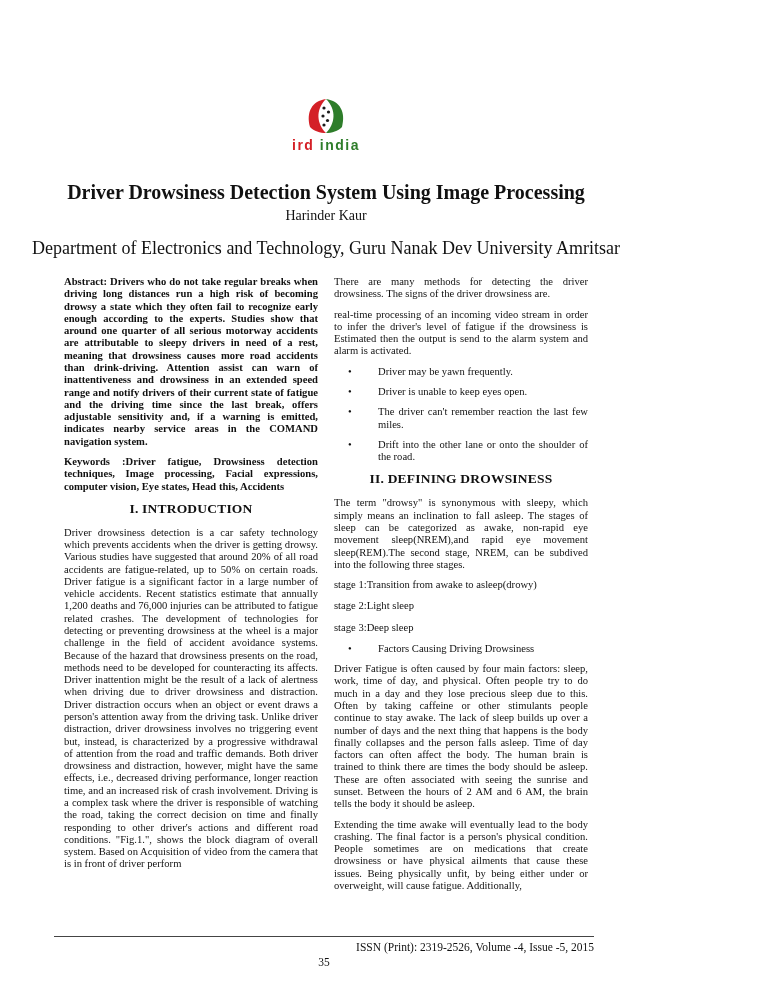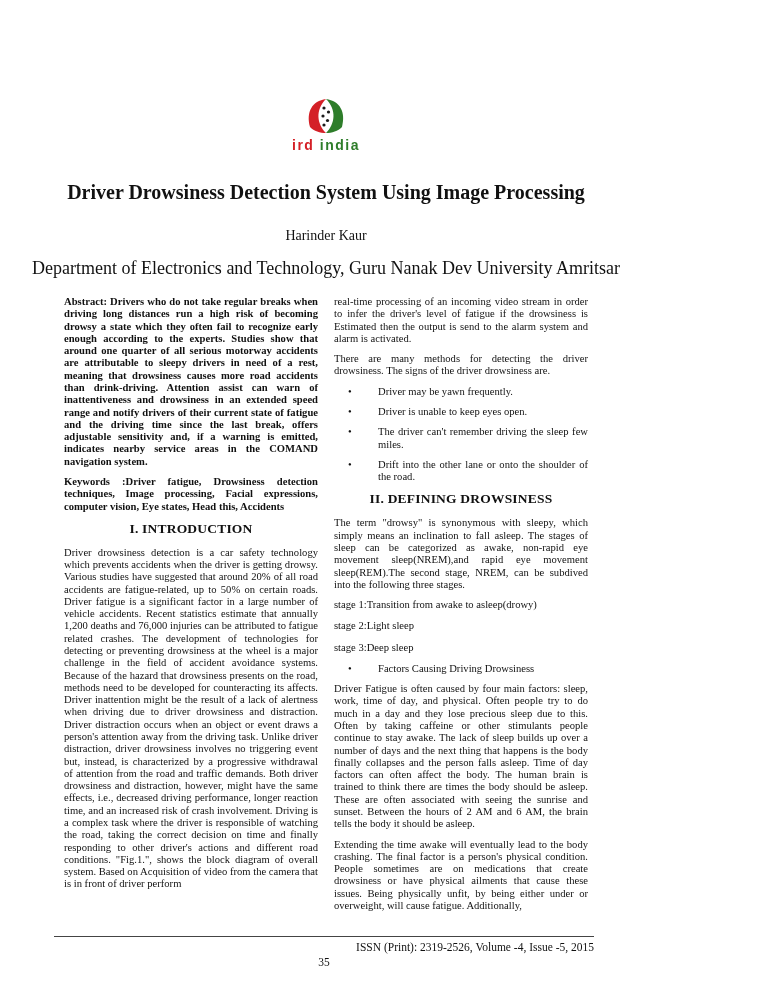--- a/index.html
+++ b/index.html
@@ -7,21 +7,21 @@
   body { font-family:"Liberation Serif", serif; color:#111; }
   .page { position:relative; width:652px; height:994px; background:#fff; overflow:hidden; }
 
   .logo { padding-top:96px; text-align:center; }
   .logo svg { display:block; margin:0 auto; }
   .logo-text { font-family:"Liberation Sans", sans-serif; font-weight:bold; font-size:14px; letter-spacing:1.5px; margin-top:1px; }
   .logo-ird { color:#d42027; }
   .logo-india { color:#2e7d2a; }
 
   .title { font-size:20px; font-weight:bold; text-align:center; margin-top:28px; }
-  .author { font-size:14px; text-align:center; margin-top:24px; }
+  .author { font-size:14px; text-align:center; margin-top:4px; }
   .affiliation { font-size:18px; text-align:center; margin-top:14px; }
 
   .columns { display:flex; gap:16px; margin:17px 64px 0;justify-content:center; }
   .col { flex:1; min-width:0; }
 
   .abstract, .keywords, .body-text, .bullet, .stage-line { font-size:10.6px; line-height:1.16; }
   .abstract, .keywords { font-weight:bold; text-align:justify; margin-bottom:8px; }
   .body-text { text-align:justify; margin-bottom:8px; }
 
   .section-heading { font-size:13.5px; font-weight:bold; text-align:center; margin:7px 0 10px; letter-spacing:0.2px; }
@@ -64,34 +64,34 @@
   <div class="columns">
 
     <div class="col">
       <p class="abstract">Abstract: Drivers who do not take regular breaks when driving long distances run a high risk of becoming drowsy a state which they often fail to recognize early enough according to the experts. Studies show that around one quarter of all serious motorway accidents are attributable to sleepy drivers in need of a rest, meaning that drowsiness causes more road accidents than drink-driving. Attention assist can warn of inattentiveness and drowsiness in an extended speed range and notify drivers of their current state of fatigue and the driving time since the last break, offers adjustable sensitivity and, if a warning is emitted, indicates nearby service areas in the COMAND navigation system.</p>
       <p class="keywords">Keywords :Driver fatigue, Drowsiness detection techniques, Image processing, Facial expressions, computer vision, Eye states, Head this, Accidents</p>
       <h2 class="section-heading">I. INTRODUCTION</h2>
       <p class="body-text">Driver drowsiness detection is a car safety technology which prevents accidents when the driver is getting drowsy. Various studies have suggested that around 20% of all road accidents are fatigue-related, up to 50% on certain roads. Driver fatigue is a significant factor in a large number of vehicle accidents. Recent statistics estimate that annually 1,200 deaths and 76,000 injuries can be attributed to fatigue related crashes. The development of technologies for detecting or preventing drowsiness at the wheel is a major challenge in the field of accident avoidance systems. Because of the hazard that drowsiness presents on the road, methods need to be developed for counteracting its affects. Driver inattention might be the result of a lack of alertness when driving due to driver drowsiness and distraction. Driver distraction occurs when an object or event draws a person's attention away from the driving task. Unlike driver distraction, driver drowsiness involves no triggering event but, instead, is characterized by a progressive withdrawal of attention from the road and traffic demands. Both driver drowsiness and distraction, however, might have the same effects, i.e., decreased driving performance, longer reaction time, and an increased risk of crash involvement. Driving is a complex task where the driver is responsible of watching the road, taking the correct decision on time and finally responding to other driver's actions and different road conditions. "Fig.1.", shows the block diagram of overall system. Based on Acquisition of video from the camera that is in front of driver perform</p>
     </div>
 
     <div class="col">
+      <p class="body-text">There are many methods for detecting the driver drowsiness. The signs of the driver drowsiness are.</p>
       <p class="body-text">real-time processing of an incoming video stream in order to infer the driver's level of fatigue if the drowsiness is Estimated then the output is send to the alarm system and alarm is activated.</p>
-      <p class="body-text">There are many methods for detecting the driver drowsiness. The signs of the driver drowsiness are.</p>
 
       <div class="bullet">
         <span class="bullet-marker">•</span>
         <span class="bullet-text">Driver may be yawn frequently.</span>
       </div>
       <div class="bullet">
         <span class="bullet-marker">•</span>
         <span class="bullet-text">Driver is unable to keep eyes open.</span>
       </div>
       <div class="bullet">
         <span class="bullet-marker">•</span>
-        <span class="bullet-text">The driver can't remember driving the sleep few miles.</span>
+        <span class="bullet-text">The driver can't remember reaction the last few miles.</span>
       </div>
       <div class="bullet">
         <span class="bullet-marker">•</span>
         <span class="bullet-text">Drift into the other lane or onto the shoulder of the road.</span>
       </div>
 
       <h2 class="section-heading">II. DEFINING DROWSINESS</h2>
       <p class="body-text">The term "drowsy" is synonymous with sleepy, which simply means an inclination to fall asleep. The stages of sleep can be categorized as awake, non-rapid eye movement sleep(NREM),and rapid eye movement sleep(REM).The second stage, NREM, can be subdived into the following three stages.</p>
 
       <p class="stage-line">stage 1:Transition from awake to asleep(drowy)</p>

